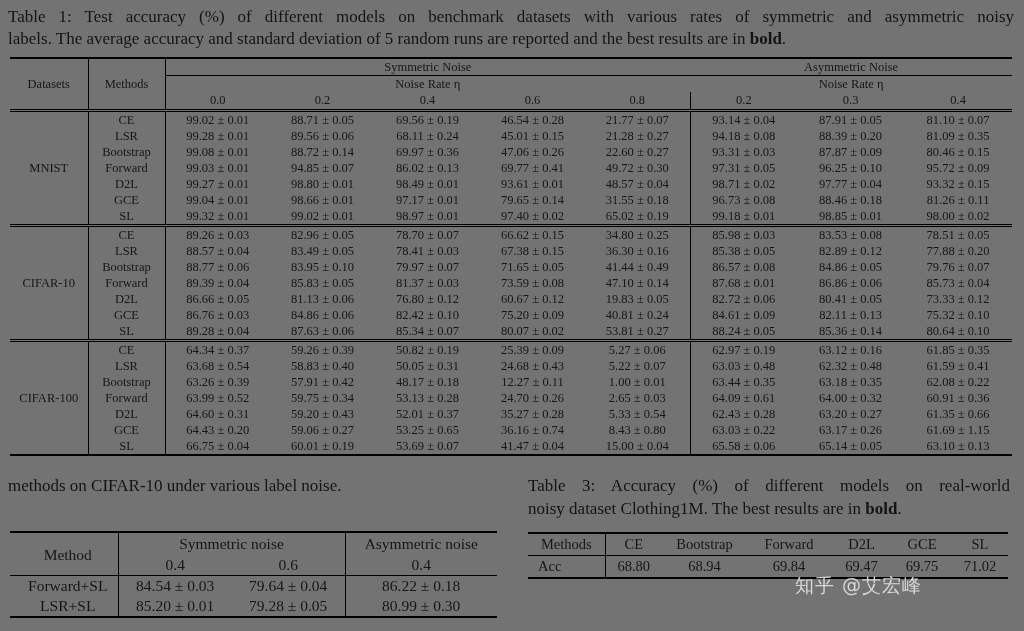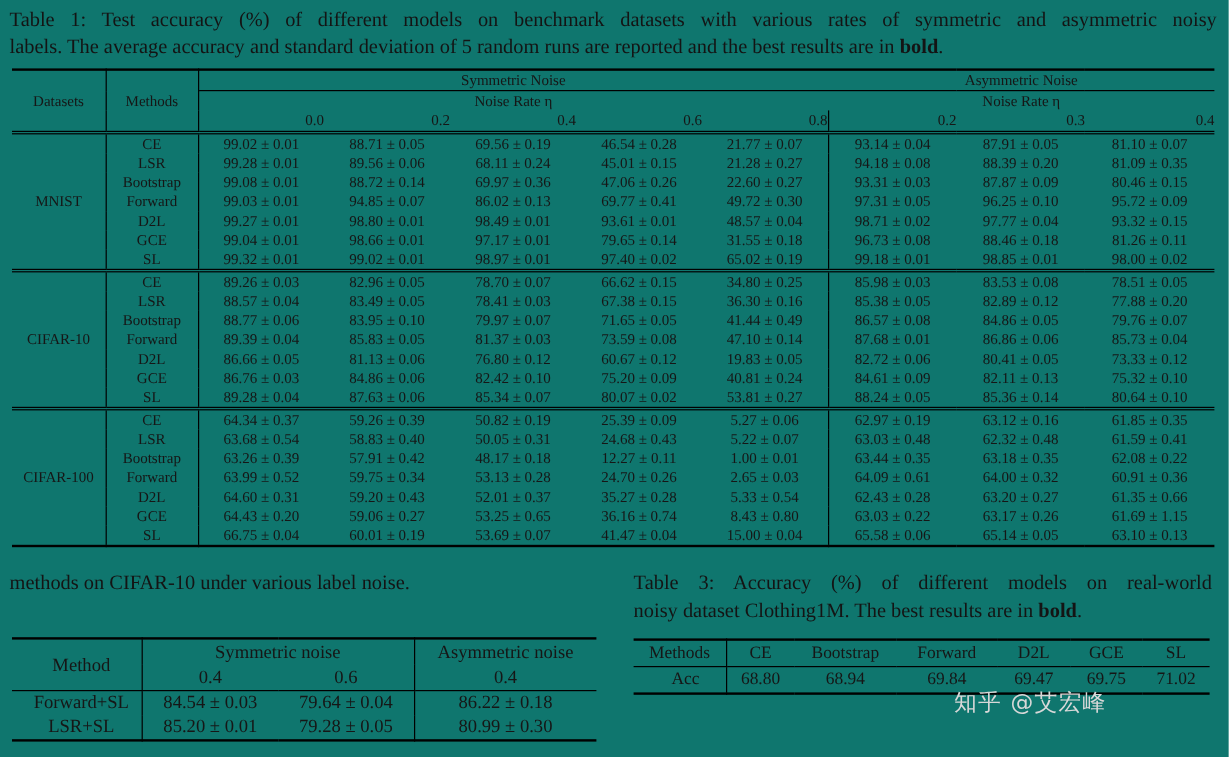--- a/index.html
+++ b/index.html
@@ -1,21 +1,21 @@
 <!DOCTYPE html>
 <html><head>
 <meta charset="utf-8">
 <style>
   * { margin: 0; padding: 0; box-sizing: border-box; }
   html, body { background: #ffffff; }
   .page {
     position: relative;
     width: 1024px;
     height: 631px;
-    background: #0f766e;
+    background: #737373;
     color: #161616;
     font-family: "Liberation Serif", serif;
     overflow: hidden;
   }
   .caption { position: absolute; font-size: 17px; line-height: 22px; color: #141414; }
   .caption .cap-line { display: block; text-align: justify; }
   .caption .cap-line.justify-full { text-align-last: justify; }
   #cap1 { left: 8px; top: 6px; width: 1006px; }
   #cap2 { left: 8px; top: 474px; width: 482px; line-height: 23px; }
   #cap3 { left: 528px; top: 474px; width: 482px; line-height: 23px; }
@@ -27,38 +27,38 @@
   .bb-thin { border-bottom: 1px solid #000; }
   .bb-double { border-bottom: 3px double #000; }
 
   
   #t1 {
     left: 10px; top: 57px; width: 1002px;
     border-top: 2px solid #000; border-bottom: 2px solid #000;
   }
   #t1 th, #t1 td { font-size: 12.5px; text-align: center; height: 16px; line-height: 16px; }
   #t1 thead tr:nth-child(1) th { height: 17px; }
-  #t1 thead tr:nth-child(3) th { height: 18px; text-align: right; }
+  #t1 thead tr:nth-child(3) th { height: 18px; }
 
   
   #t2 {
     left: 10px; top: 531px; width: 487px;
     border-top: 2px solid #000; border-bottom: 2px solid #000;
   }
   #t2 th, #t2 td { font-size: 15.5px; text-align: center; height: 21px; line-height: 21px; }
   #t2 .left { text-align: center; padding-left: 8px; }
   #t2 tbody td, #t2 tbody th { height: 20px; line-height: 20px; }
 
   
   #t3 {
     left: 528px; top: 532px; width: 480px;
     border-top: 2px solid #000; border-bottom: 2px solid #000;
   }
   #t3 th, #t3 td { font-size: 14.5px; text-align: center; height: 21px; line-height: 21px; }
-  #t3 .left { text-align: center; padding-left: 10px; }
+  #t3 .left { text-align: left; padding-left: 10px; }
 
   #watermark {
     position: absolute;
     left: 795px; top: 573px;
     font-size: 19px;
     letter-spacing: 1px;
     font-family: "DejaVu Sans", sans-serif;
     white-space: nowrap;
     user-select: none;
   }

